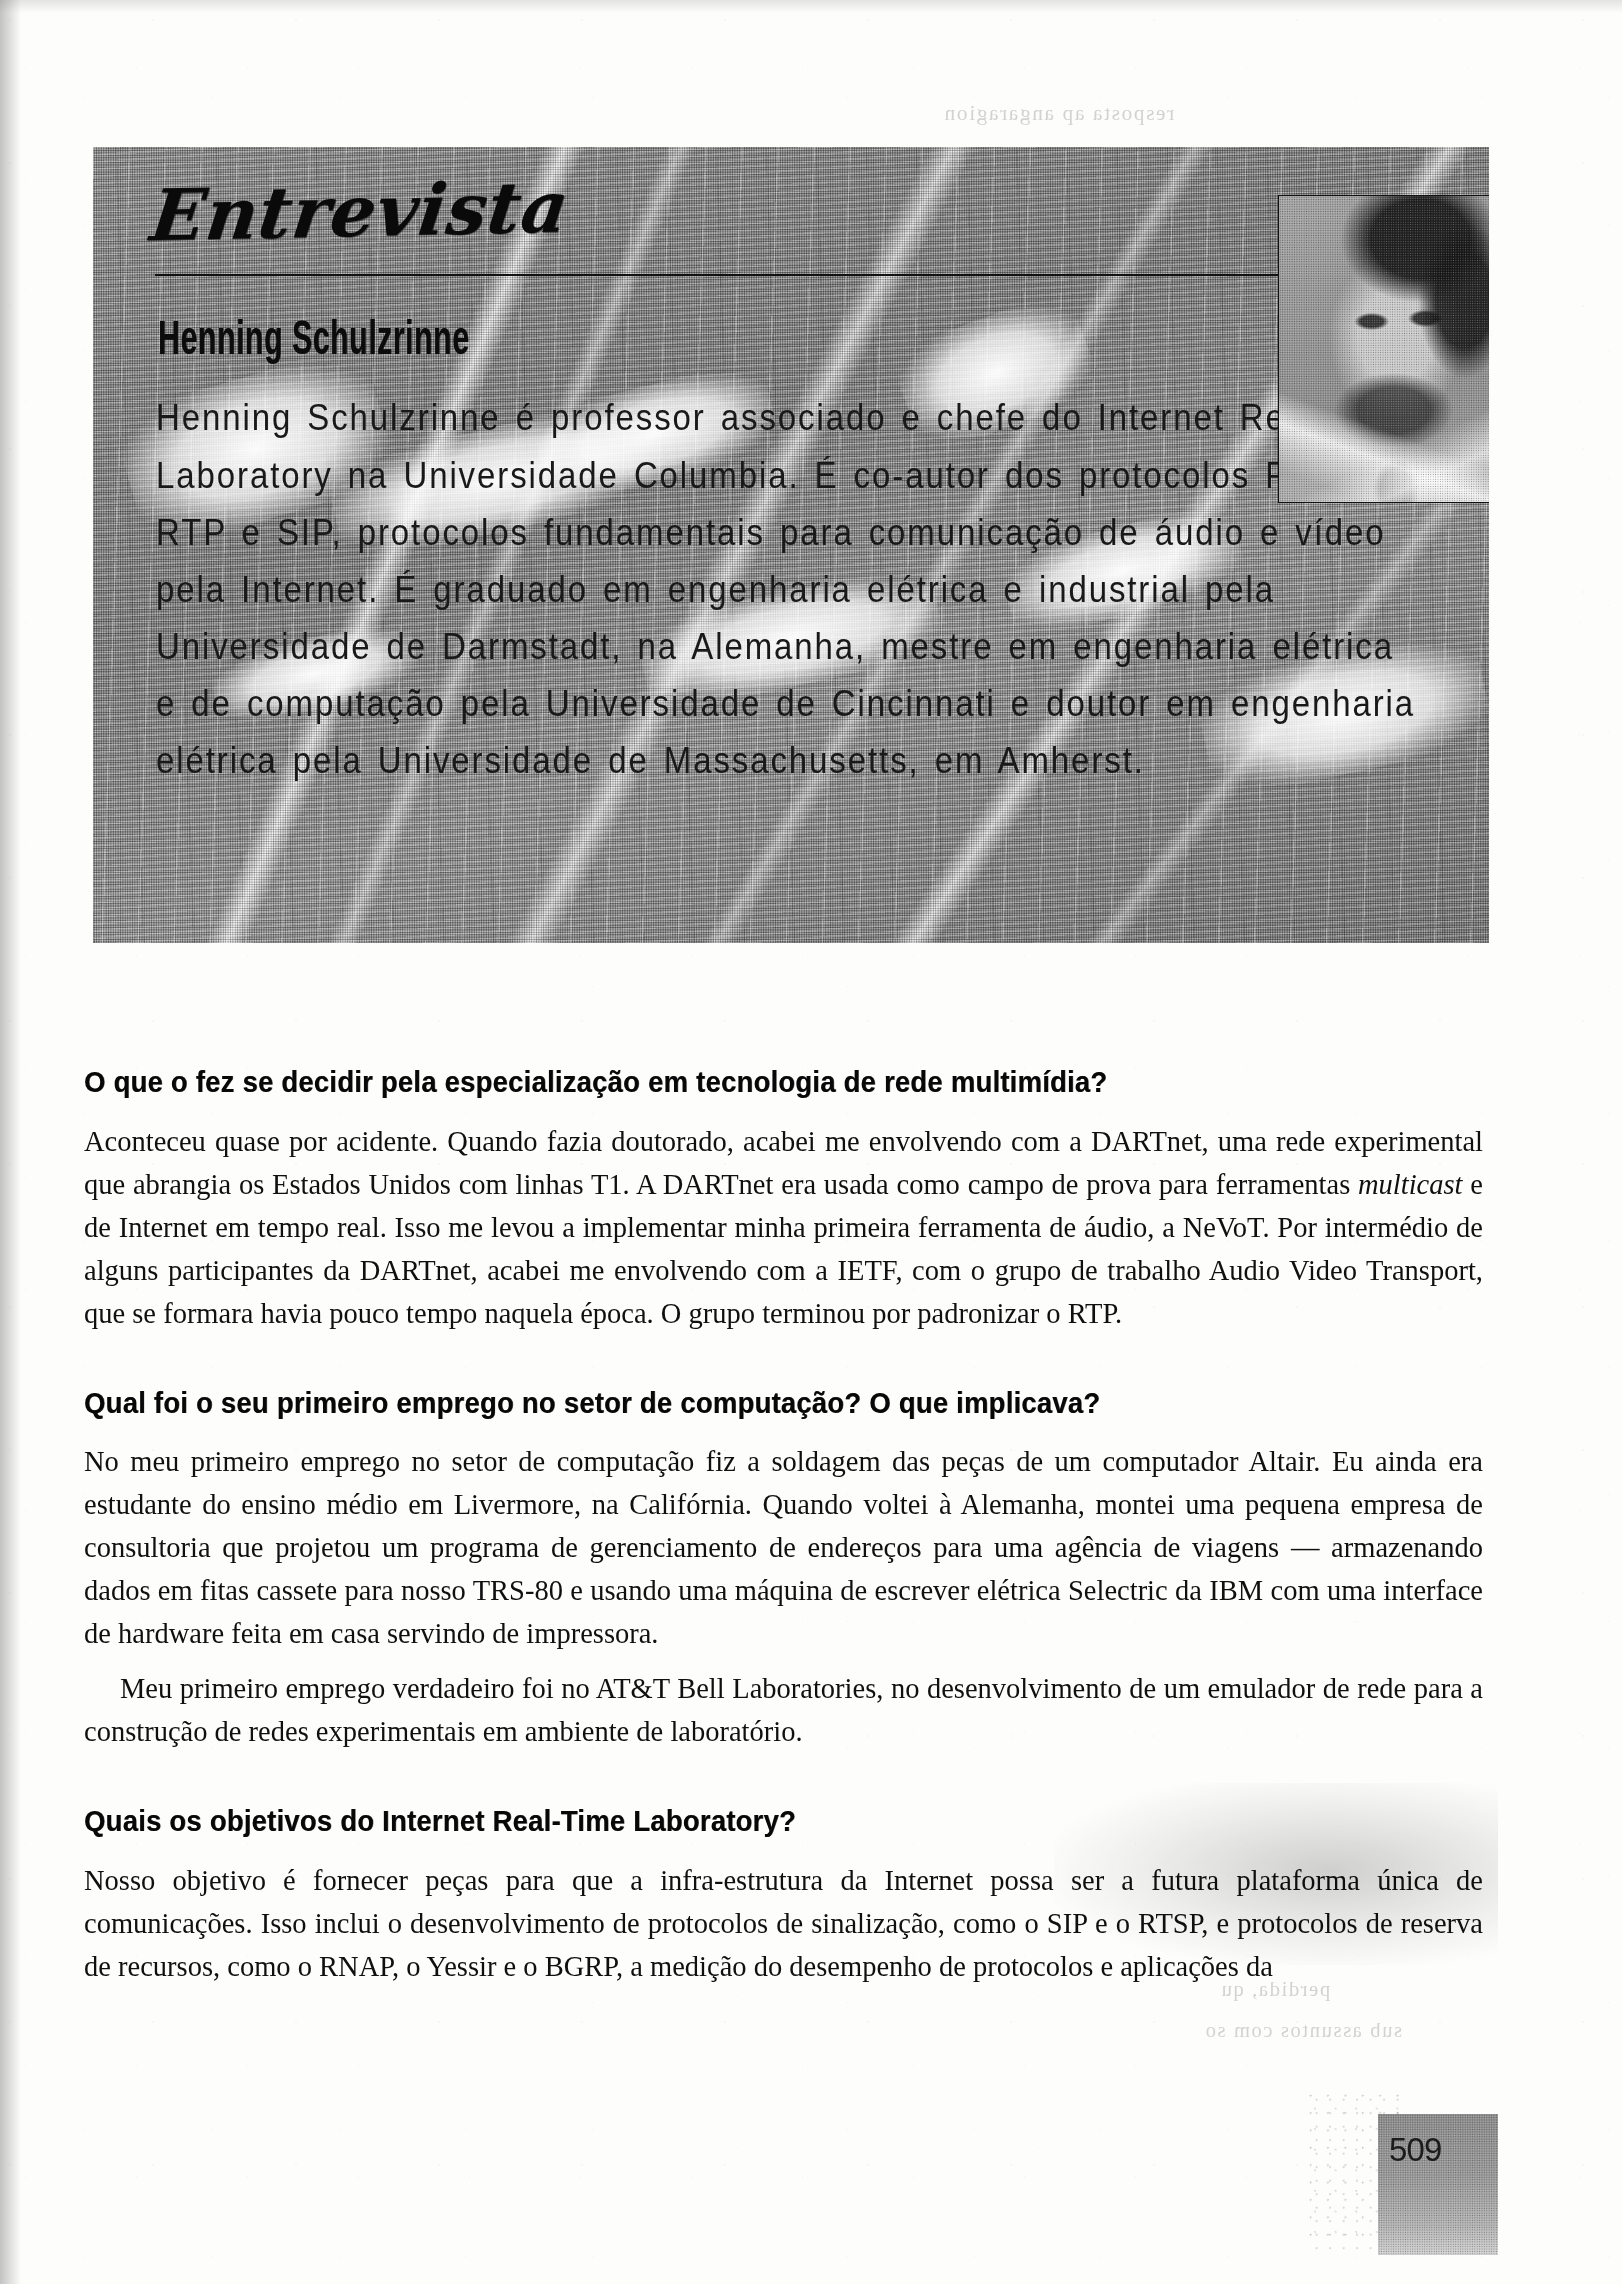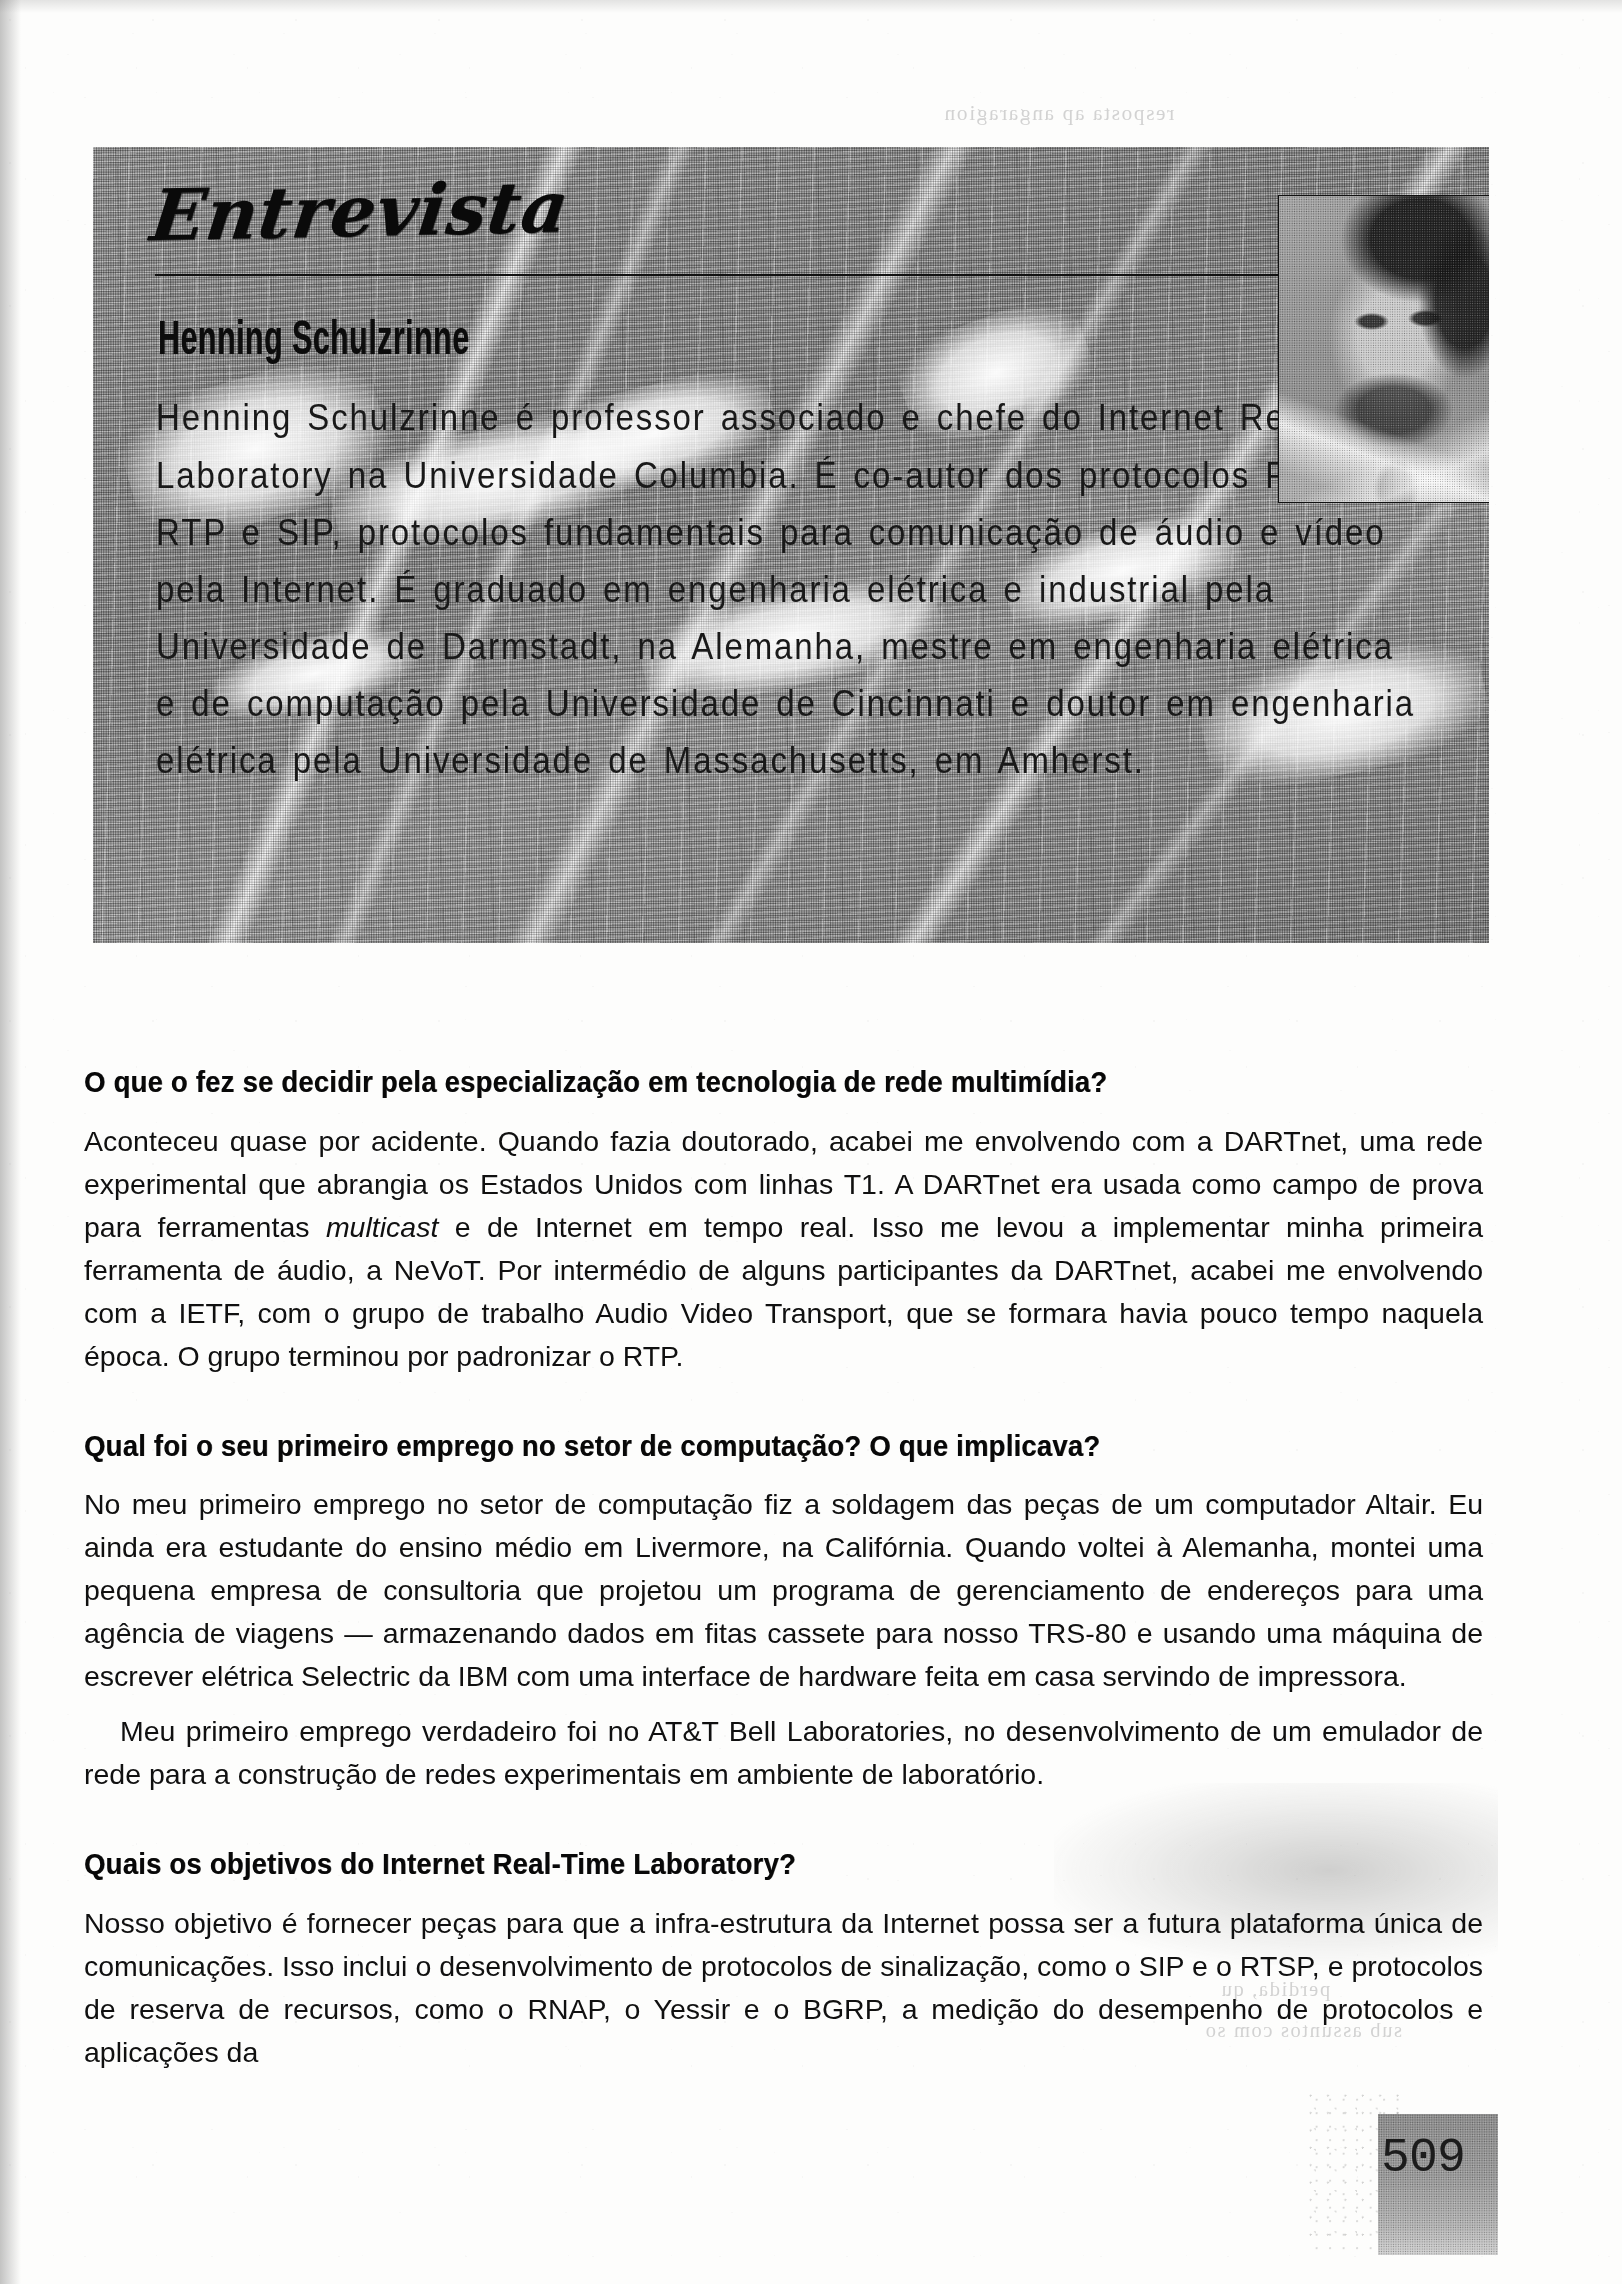--- a/index.html
+++ b/index.html
@@ -249,21 +249,21 @@
     font-weight: 700;
     font-size: 29px;
     color: #080808;
     letter-spacing: 0.2px;
     transform: scaleX(.95);
     transform-origin: left center;
     margin: 0 0 20.6px 0;
     text-shadow: 0.5px 0 0 rgba(0,0,0,.55);
   }
   .a {
-    font-family: Liberation Sans, sans-serif;
+    font-family: Liberation Serif, serif;
     font-size: 28.5px;
     line-height: 43px;
     color: #101010;
     margin: 0;
     text-align: justify;
     text-justify: inter-word;
     hyphens: manual;
   }
   .a + .a { text-indent: 36px; margin-top: 12px; }
   .block { margin-bottom: 52px; }
@@ -300,24 +300,24 @@
     pointer-events: none;
     opacity: .75;
     background-image:
       radial-gradient(circle, rgba(0,0,0,.45) 0 0.6px, rgba(0,0,0,0) 0.8px),
       radial-gradient(circle, rgba(255,255,255,.4) 0 0.6px, rgba(255,255,255,0) 0.8px);
     background-size: 2.4px 2.4px, 2.4px 2.4px;
     background-position: 0 0, 1.2px 1.2px;
   }
   #folio-number {
     position: absolute;
-    left: 3px;
+    left: 11px;
     top: 17.4px;
-    font-family: Liberation Mono, monospace;
-    font-size: 48px;
+    font-family: Liberation Sans, sans-serif;
+    font-size: 33px;
     color: #1c1c1c;
     letter-spacing: -0.8px;
   }
   #folio-speckle {
     position: absolute;
     left: 1307px;
     top: 2092px;
     width: 95px;
     height: 158px;
     pointer-events: none;

